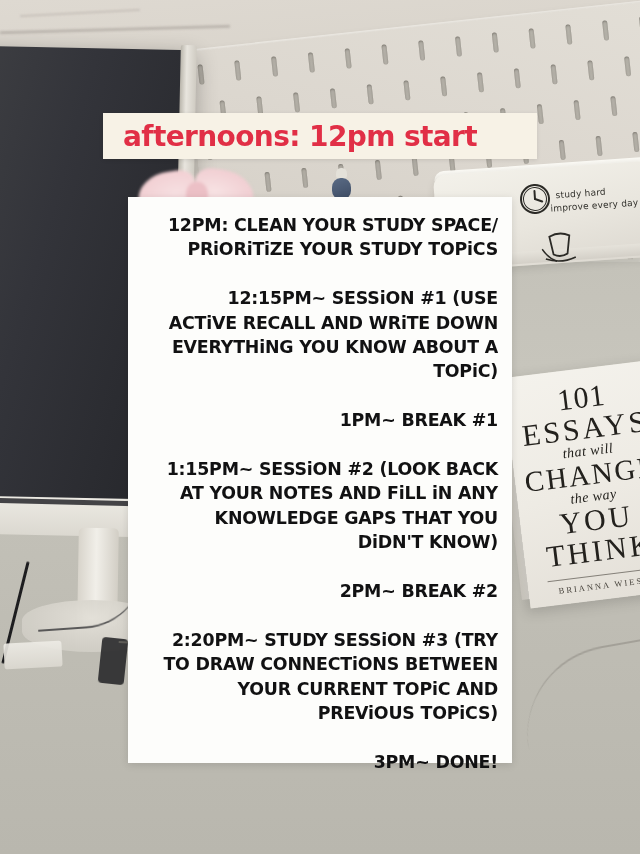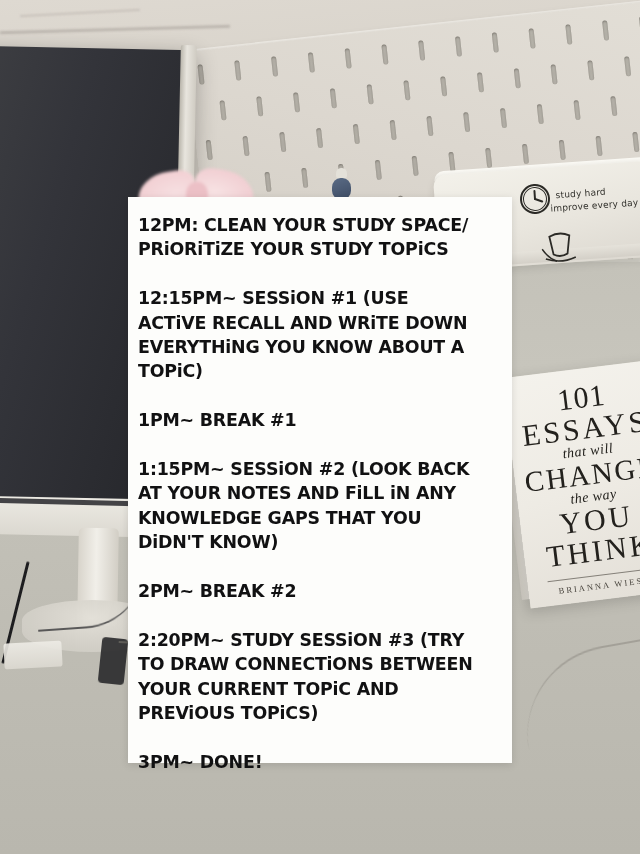--- a/index.html
+++ b/index.html
@@ -259,20 +259,21 @@
     box-sizing:border-box;
   }
   .card-body{
     color:#111112;
     font-family:"DejaVu Sans", sans-serif;
     font-weight:700;
     font-size:17.4px;
     line-height:24.4px;
     letter-spacing:-.2px;
     white-space:pre-wrap;
+    text-align:right;
   }
 </style>
 </head>
 <body>
 
 <div id="stage">
 
   <div class="photo">
 
     <div class="wall"></div>
@@ -457,20 +458,23 @@
       <div class="bk-change">CHANGE</div>
       <div class="bk-script">the way</div>
       <div class="bk-you">YOU</div>
       <div class="bk-think">THINK</div>
       <div class="bk-rule"></div>
       <div class="bk-author">BRIANNA WIEST</div>
     </div>
 
   </div>
 
+  <div class="banner">
+    <div class="banner-title">afternoons: 12pm start</div>
+  </div>
 
   <div class="card">
     <div class="card-body">12PM: CLEAN YOUR STUDY SPACE/
 PRiORiTiZE YOUR STUDY TOPiCS
 
 12:15PM~ SESSiON #1 (USE
 ACTiVE RECALL AND WRiTE DOWN
 EVERYTHiNG YOU KNOW ABOUT A
 TOPiC)
 

